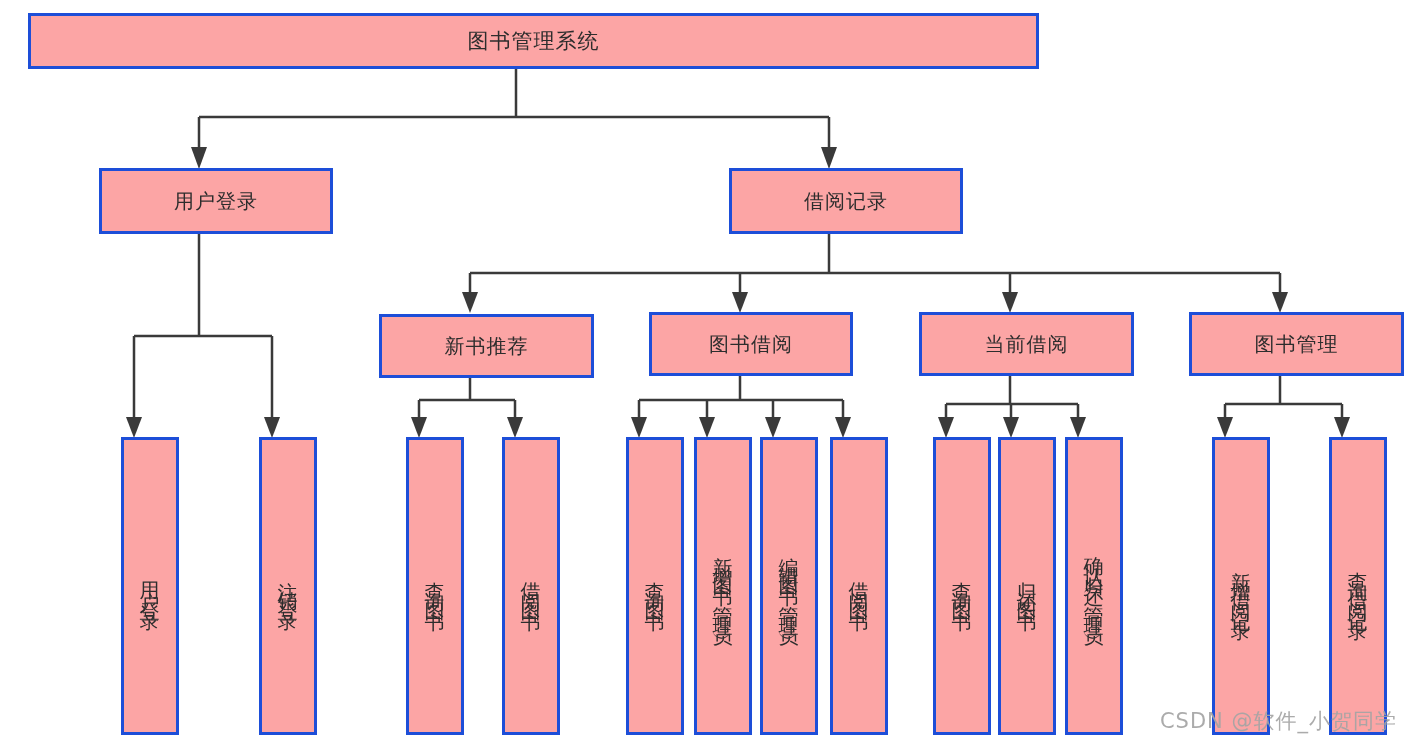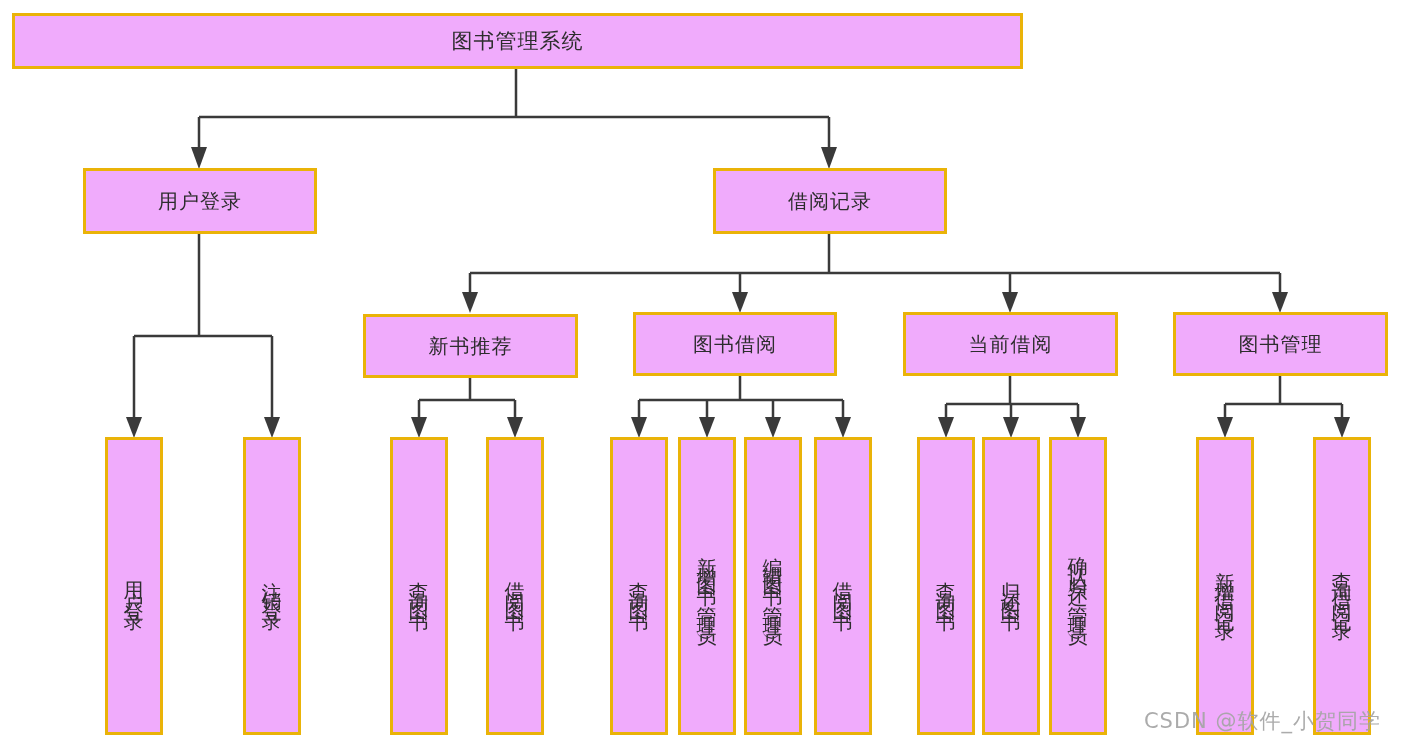--- a/index.html
+++ b/index.html
@@ -13,44 +13,45 @@
     overflow: hidden;
   }
   .edges {
     position: absolute;
     left: 0; top: 0;
     z-index: 1;
   }
   .node {
     position: absolute;
     box-sizing: border-box;
-    background: #f0abfc;
-    border: 3px solid #eab308;
+    background: #fca5a5;
+    border: 3px solid #1d4ed8;
     z-index: 2;
+    margin-left: 16px;
   }
   .hbox {
     display: flex;
     align-items: center;
     justify-content: center;
     font-size: 20px;
     letter-spacing: 1px;
   }
   .hbox.root { font-size: 21px; }
   .vbox {
     writing-mode: vertical-rl;
     text-orientation: mixed;
     text-align: center;
     font-size: 20px;
     letter-spacing: 10px;
     line-height: 52px;
   }
   .watermark {
     position: absolute;
     top: 707px;
-    right: 24px;
+    right: 8px;
     z-index: 3;
     font-size: 21px;
     letter-spacing: 1px;
     color: rgba(164, 164, 164, 0.92);
     white-space: nowrap;
   }
 </style>
 </head>
 <body>
 

